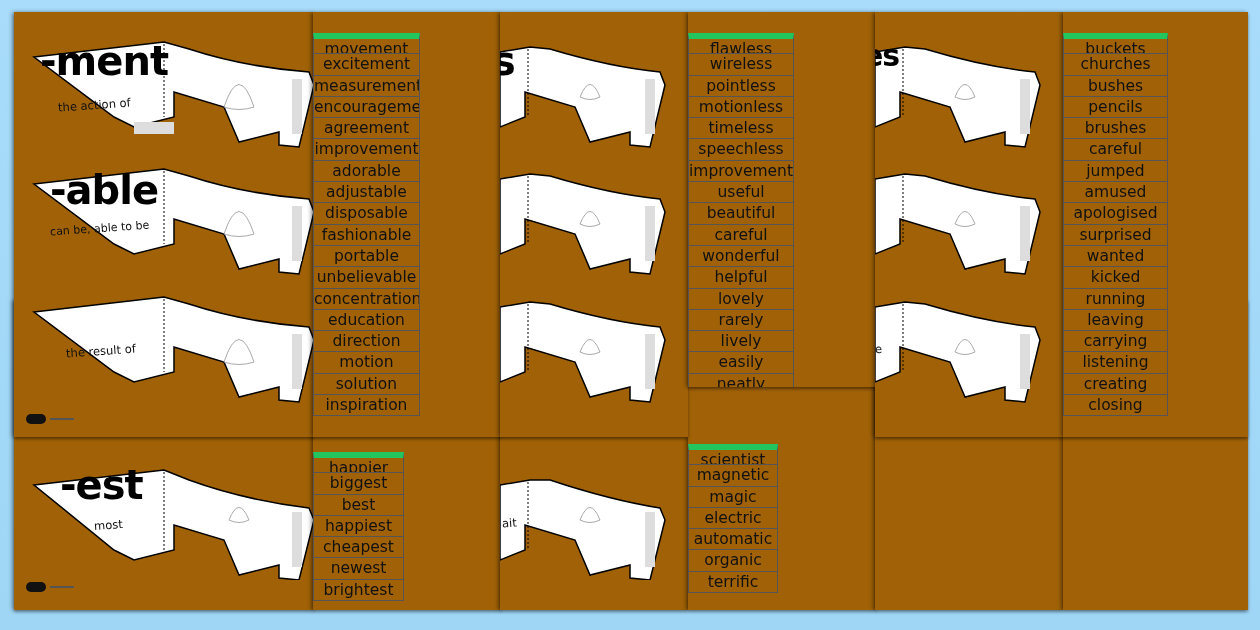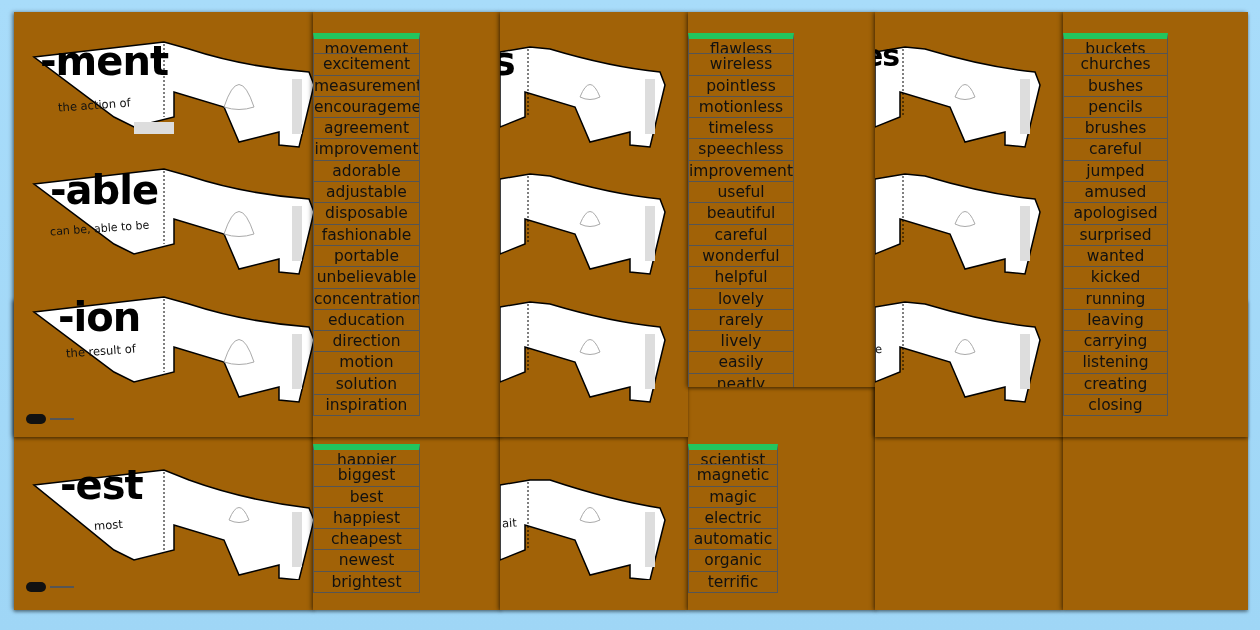--- a/index.html
+++ b/index.html
@@ -30,21 +30,21 @@
     <path d="M205 70 Q215 45 225 70 Q215 75 205 70" fill="none" stroke="#aaa"></path>
     <rect x="268" y="62" width="10" height="55" fill="#ddd"></rect>
   </svg>
   <div class="suffix" style="left:46px;top:162px;">-est</div>
   <div class="meaning" style="left:80px;top:218px;">most</div>
   <div class="logo" style="left:12px;top:282px;"></div>
   <div class="logotext" style="left:36px;top:286px;"></div>
 </div>
 
 <div class="sheet" style="left:313px;top:300px;width:188px;height:310px;">
-  <div class="wordtable" style="left:0;top:144px;width:107px;">
+  <div class="wordtable" style="left:0;top:152px;width:91px;">
     <div class="row">happier</div>
     <div class="row">biggest</div>
     <div class="row">best</div>
     <div class="row">happiest</div>
     <div class="row">cheapest</div>
     <div class="row">newest</div>
     <div class="row">brightest</div>
   </div>
 </div>
 
@@ -92,21 +92,20 @@
   </svg>
   <div class="suffix" style="left:36px;top:155px;">-able</div>
   <div class="meaning" style="left:36px;top:210px;font-size:11px;">can be, able to be</div>
 
   <svg class="shape" style="left:10px;top:270px" width="300" height="130" viewBox="0 0 300 130">
     <path d="M10 30 L140 15 L165 22 Q220 40 285 45 L290 58 L275 120 L255 118 L255 105 L215 115 L200 80 L150 65 L150 90 L110 100 L90 90 Z" fill="#fff" stroke="#000" stroke-width="1.5"></path>
     <line x1="140" y1="17" x2="140" y2="90" stroke="#000" stroke-dasharray="2,2"></line>
     <path d="M200 80 Q215 35 230 80 Q215 85 200 80" fill="none" stroke="#aaa"></path>
     <rect x="268" y="52" width="10" height="55" fill="#ddd"></rect>
   </svg>
-  <div class="suffix" style="left:44px;top:282px;">-ion</div>
   <div class="meaning" style="left:52px;top:332px;">the result of</div>
 
   <div class="logo" style="left:12px;top:402px;"></div>
   <div class="logotext" style="left:36px;top:406px;"></div>
 </div>
 
 <div class="sheet" style="left:313px;top:12px;width:188px;height:425px;">
   <div class="wordtable" style="left:0;top:21px;width:107px;">
     <div class="row">movement</div>
     <div class="row">excitement</div>

